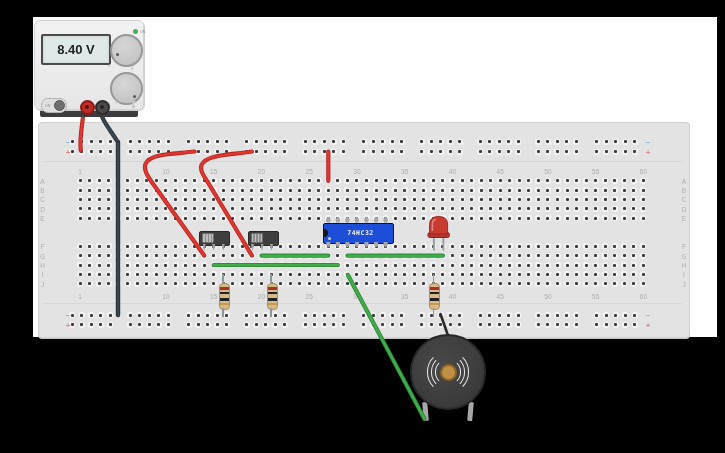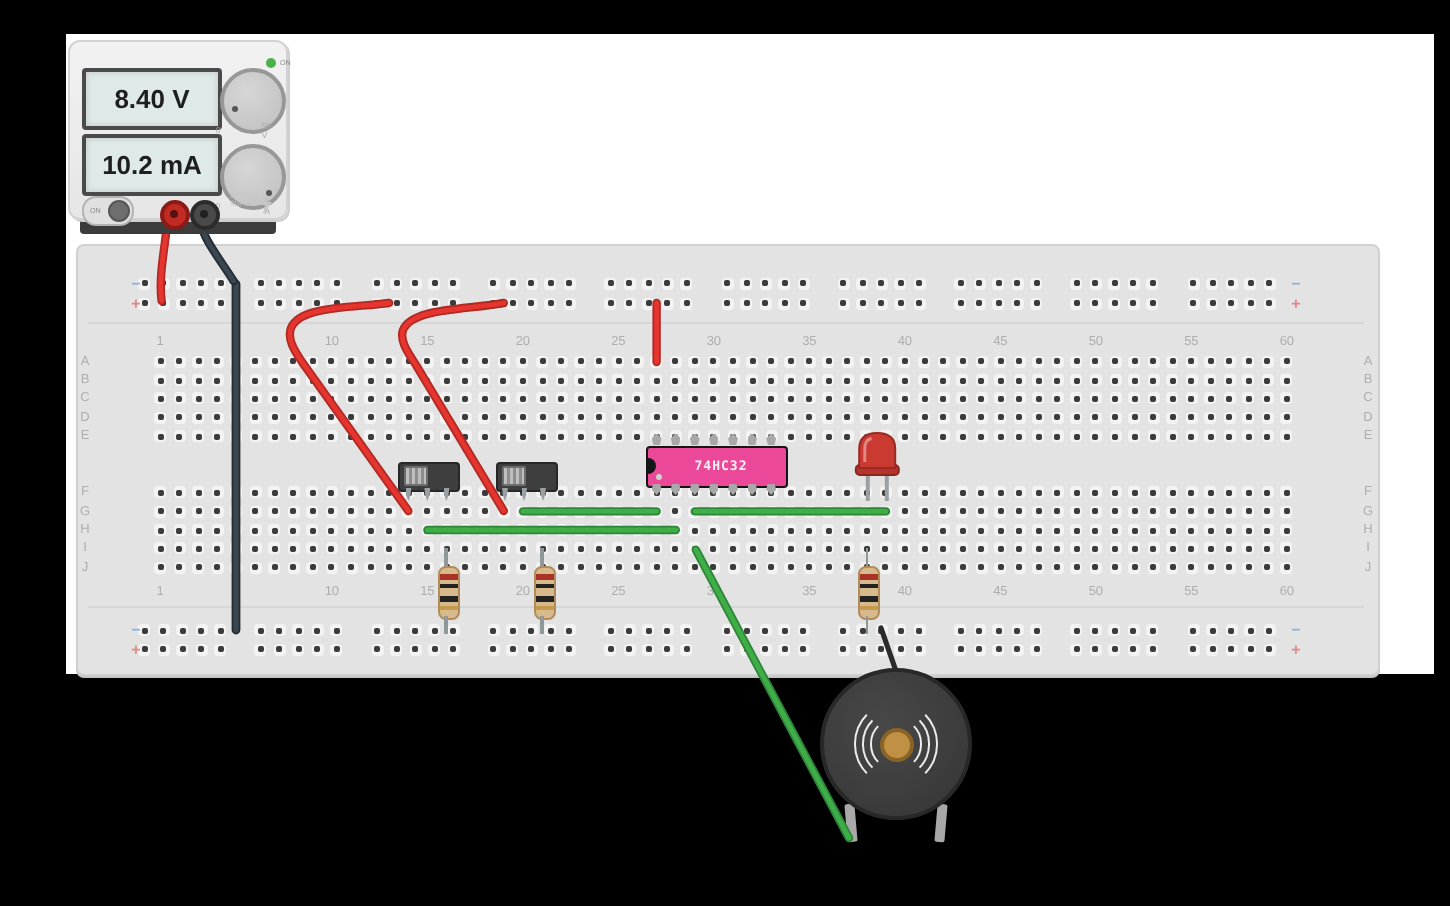--- a/index.html
+++ b/index.html
@@ -60,21 +60,21 @@
   .sswitch .body{position:absolute;left:0;top:0;width:29px;height:13px;background:#3e3e3e;
                  border:1px solid #272727;border-radius:2px;}
   .sswitch .slider{position:absolute;left:3px;top:2.5px;width:10px;height:8px;border-radius:1px;
                    background:repeating-linear-gradient(90deg,#bdbdbd 0 1.5px,#8d8d8d 1.5px 3px);
                    border:1px solid #6e6e6e;}
   .pin{position:absolute;width:3px;height:7px;background:#9aa0a3;
        clip-path:polygon(0 0,100% 0,85% 60%,50% 100%,15% 60%);}
 
   
   .ic{left:323.3px;top:216.5px;width:68.4px;height:31px;}
-  .ic .body{position:absolute;left:0;top:6px;width:68.4px;height:19px;background:#ec4899;
+  .ic .body{position:absolute;left:0;top:6px;width:68.4px;height:19px;background:#1d4ed8;
             border:1px solid #141414;border-radius:2px;overflow:hidden;
             display:flex;align-items:center;justify-content:center;}
   .ic .notch{position:absolute;left:-4px;top:5px;width:8px;height:8px;border-radius:50%;
              background:#161616;}
   .ic .p1{position:absolute;left:4px;bottom:2.5px;width:3px;height:3px;border-radius:50%;
           background:#cfcfcf;}
   .ic .lbl{color:#f2f2f2;font-family:"DejaVu Sans Mono",monospace;font-weight:bold;
            font-size:6.5px;letter-spacing:.5px;position:relative;left:2px;}
   .icpin{position:absolute;width:5px;height:6px;background:#a8a8a8;}
   .icpin.top{clip-path:polygon(50% 0,100% 45%,82% 100%,18% 100%,0 45%);}
@@ -1083,23 +1083,20 @@
   <svg class="abs wires" width="725" height="453">
     <path d="M347.9 274.9 L424.5 419" fill="none" stroke="#2e8538" stroke-width="4.2" stroke-linecap="round"></path>
     <path d="M347.9 274.9 L424.5 419" fill="none" stroke-width="2.4" stroke-linecap="round" stroke="#3fae49"></path>
   </svg>
 
   <div class="abs psu-base"></div>
   <div class="abs psu">
     <div class="display" style="top:13px;">
       <span>8.40 V</span>
     </div>
-    <div class="display" style="top:46px;">
-      <span>10.2 mA</span>
-    </div>
     <div class="ind" style="left: 98px; top: 8px; background: rgb(76, 175, 80);" id="ind-led" title="ON"></div>
     <span class="indtxt" style="left:105px;top:10.5px;">ON</span>
     <div class="knob" style="left:75px;top:13px;">
       <div class="dot" style="left:4px;top:17px;"></div>
     </div>
     <span class="klabel" style="left:74px;top:45px;">0</span>
     <span class="klabel" style="left:99px;top:45px;">50 V</span>
     <div class="knob" style="left:75px;top:51px;">
       <div class="dot" style="left:21px;top:21px;"></div>
     </div>

